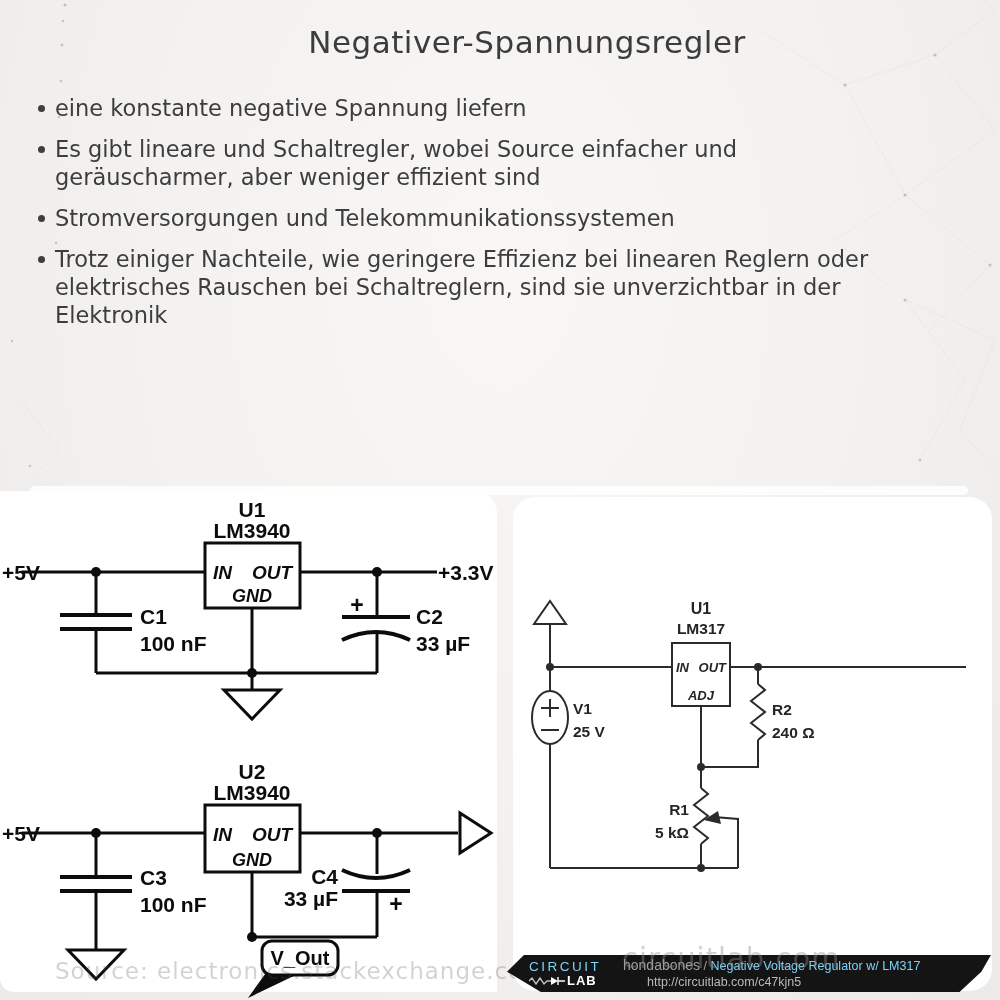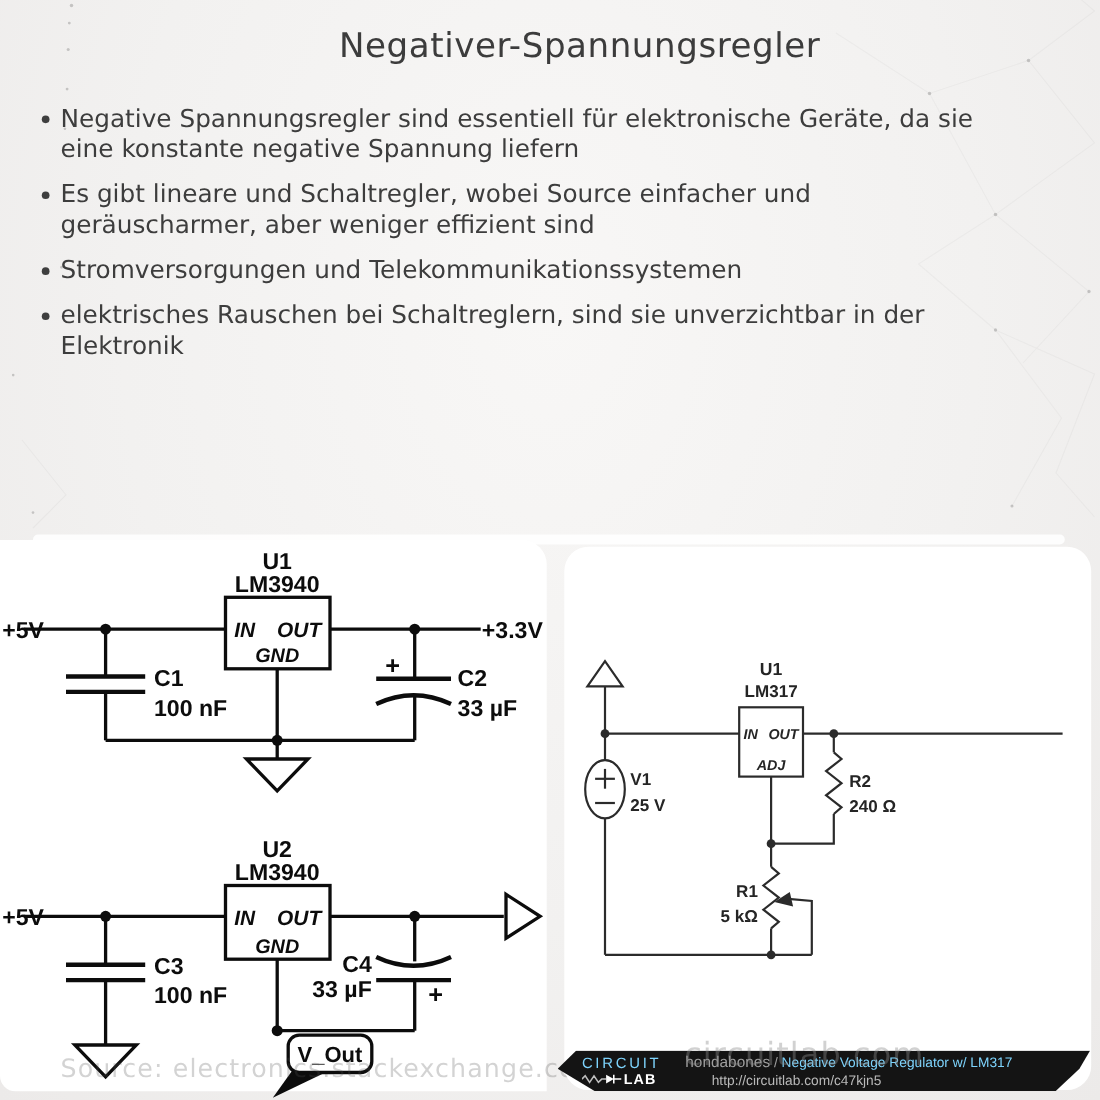--- a/index.html
+++ b/index.html
@@ -95,40 +95,40 @@
   </svg>
 
   <div class="top-strip"></div>
 
   <h1 class="page-title">Negativer-Spannungsregler</h1>
 
   <ul class="bullets">
     <li>
       <span class="dot"></span>
       <div class="lines">
-        <div>Negative Spannungsregler sind essentiell für elektronische Geräte, da sie</div>
         <div>eine konstante negative Spannung liefern</div>
       </div>
     </li>
     <li>
       <span class="dot"></span>
       <div class="lines">
         <div>Es gibt lineare und Schaltregler, wobei Source einfacher und</div>
         <div>geräuscharmer, aber weniger effizient sind</div>
       </div>
     </li>
     <li>
       <span class="dot"></span>
       <div class="lines">
         <div>Stromversorgungen und Telekommunikationssystemen</div>
       </div>
     </li>
     <li>
       <span class="dot"></span>
       <div class="lines">
+        <div>Trotz einiger Nachteile, wie geringere Effizienz bei linearen Reglern oder</div>
         <div>elektrisches Rauschen bei Schaltreglern, sind sie unverzichtbar in der</div>
         <div>Elektronik</div>
       </div>
     </li>
   </ul>
 
   <div class="card card-left">
     <svg class="schematic" viewBox="0 491 497 501">
 
       <g stroke="#0c0c0c" stroke-width="3" fill="none">

